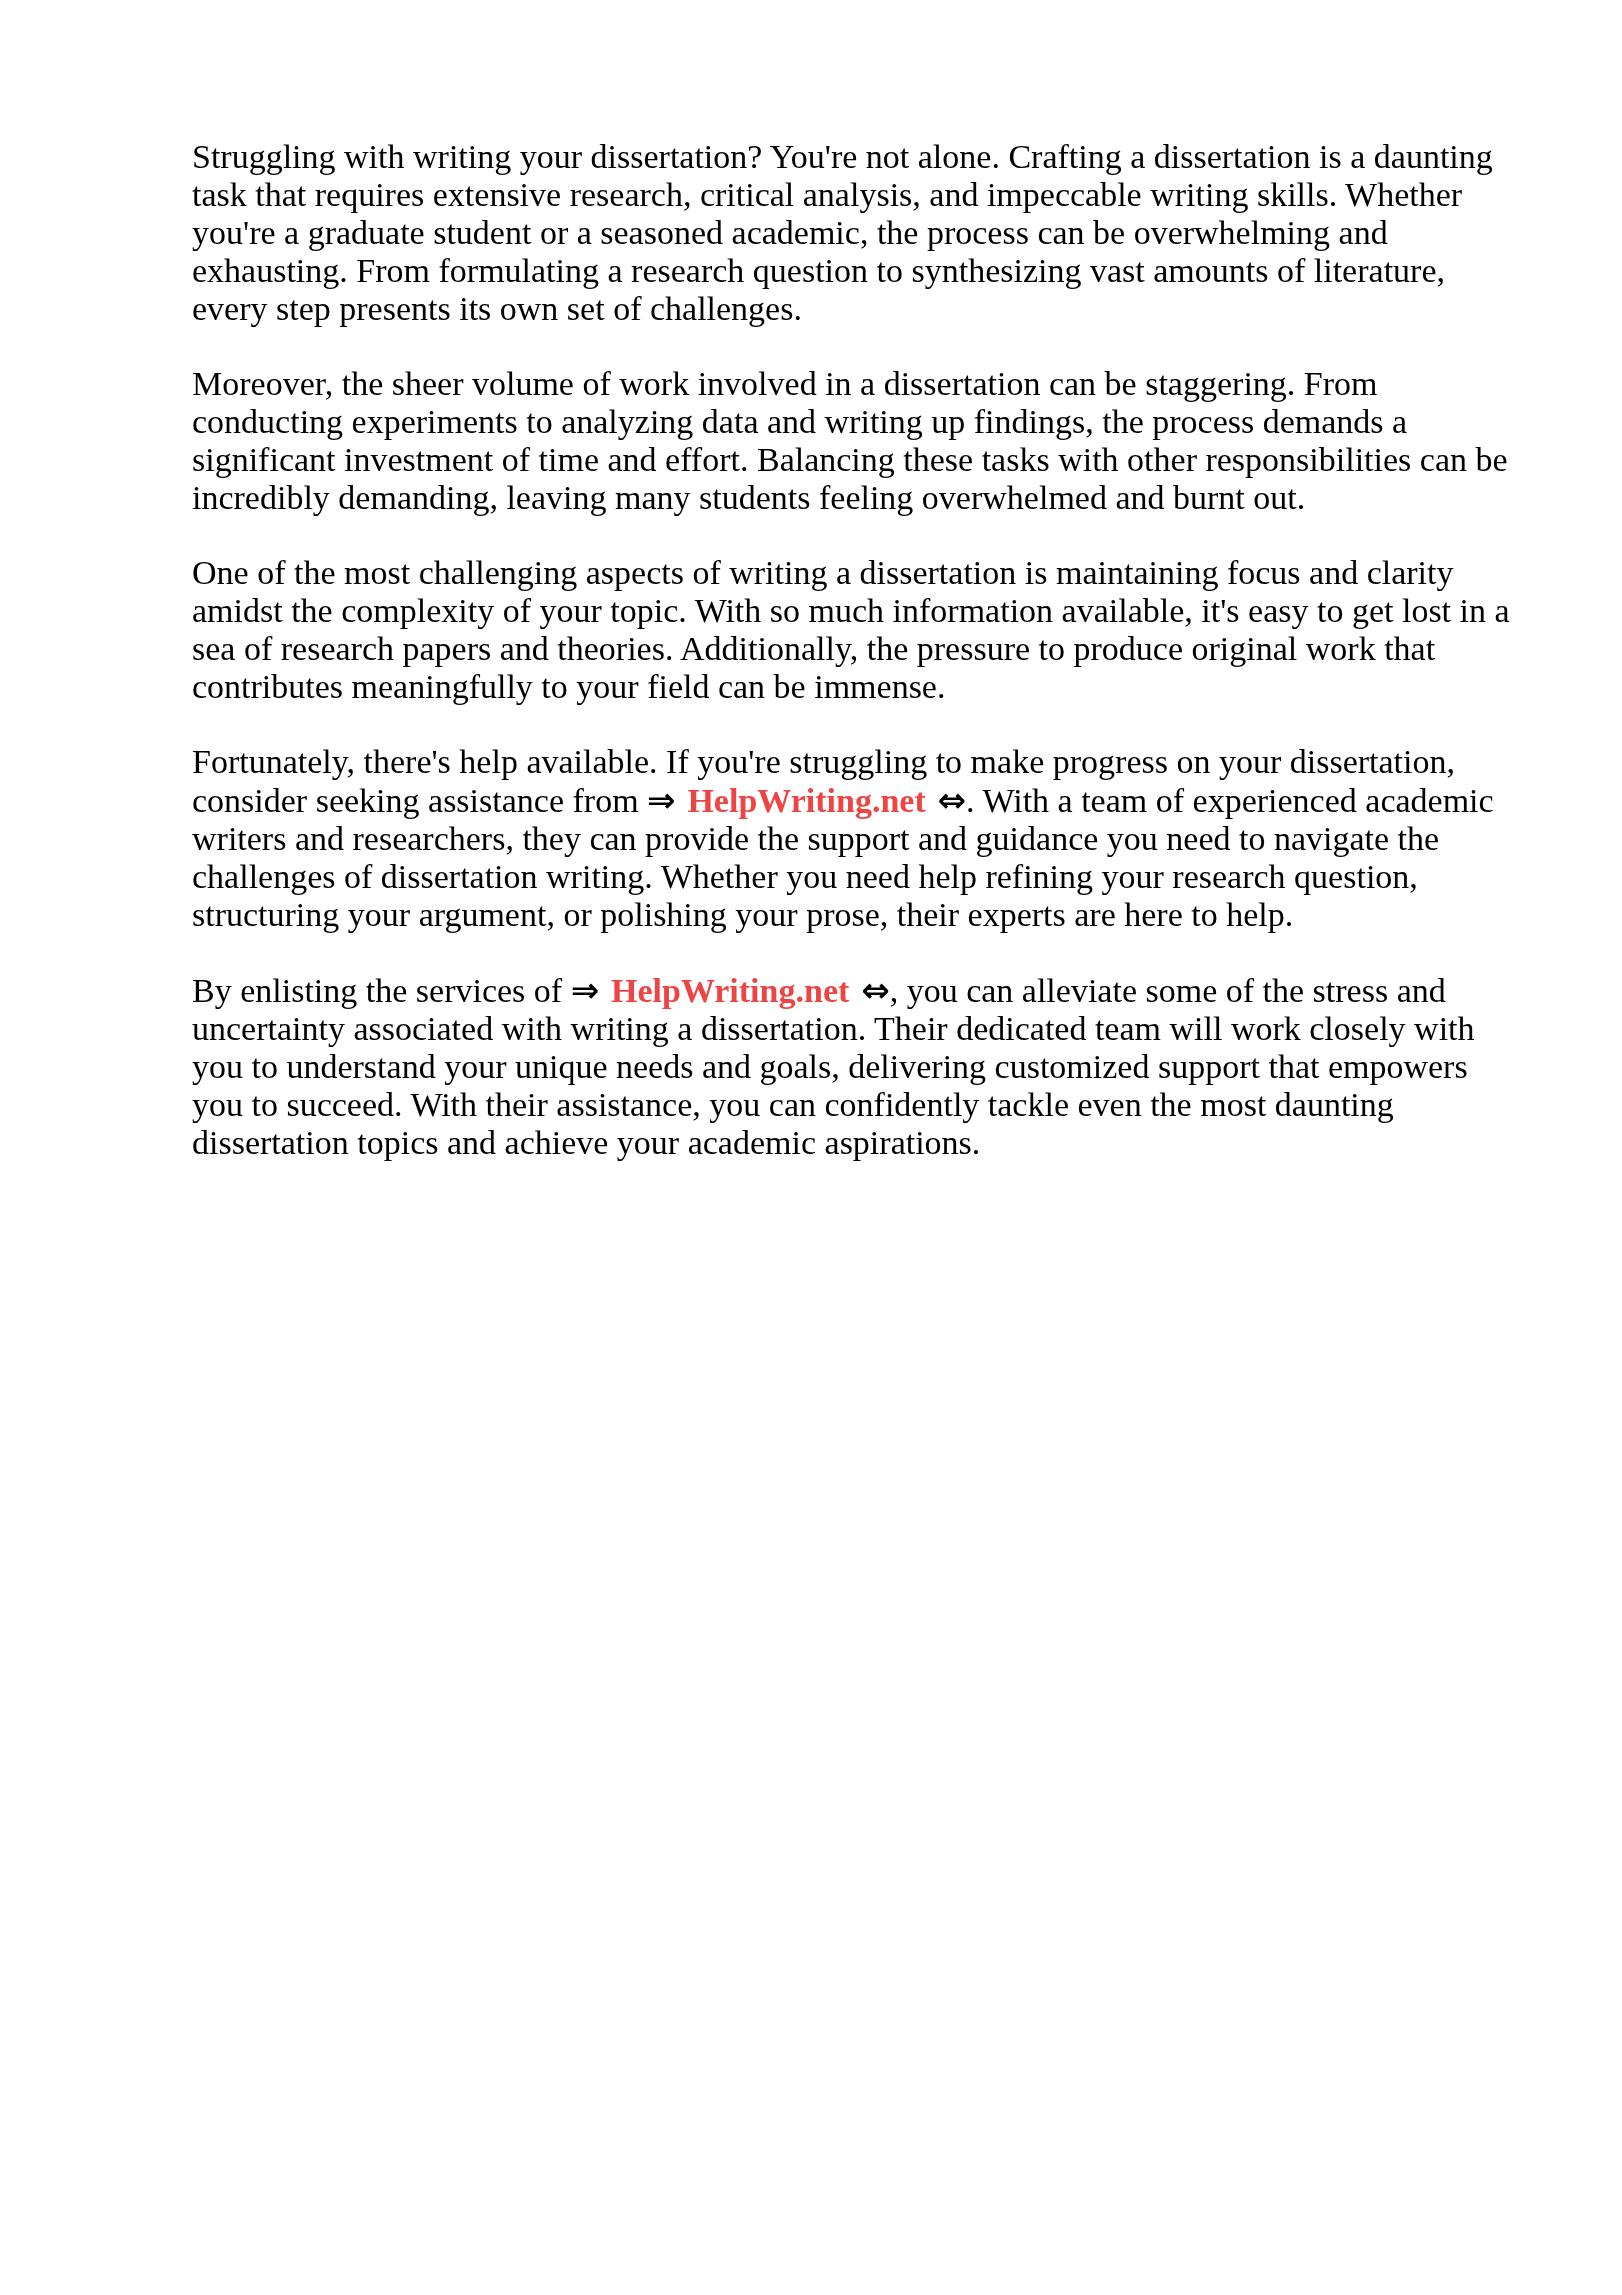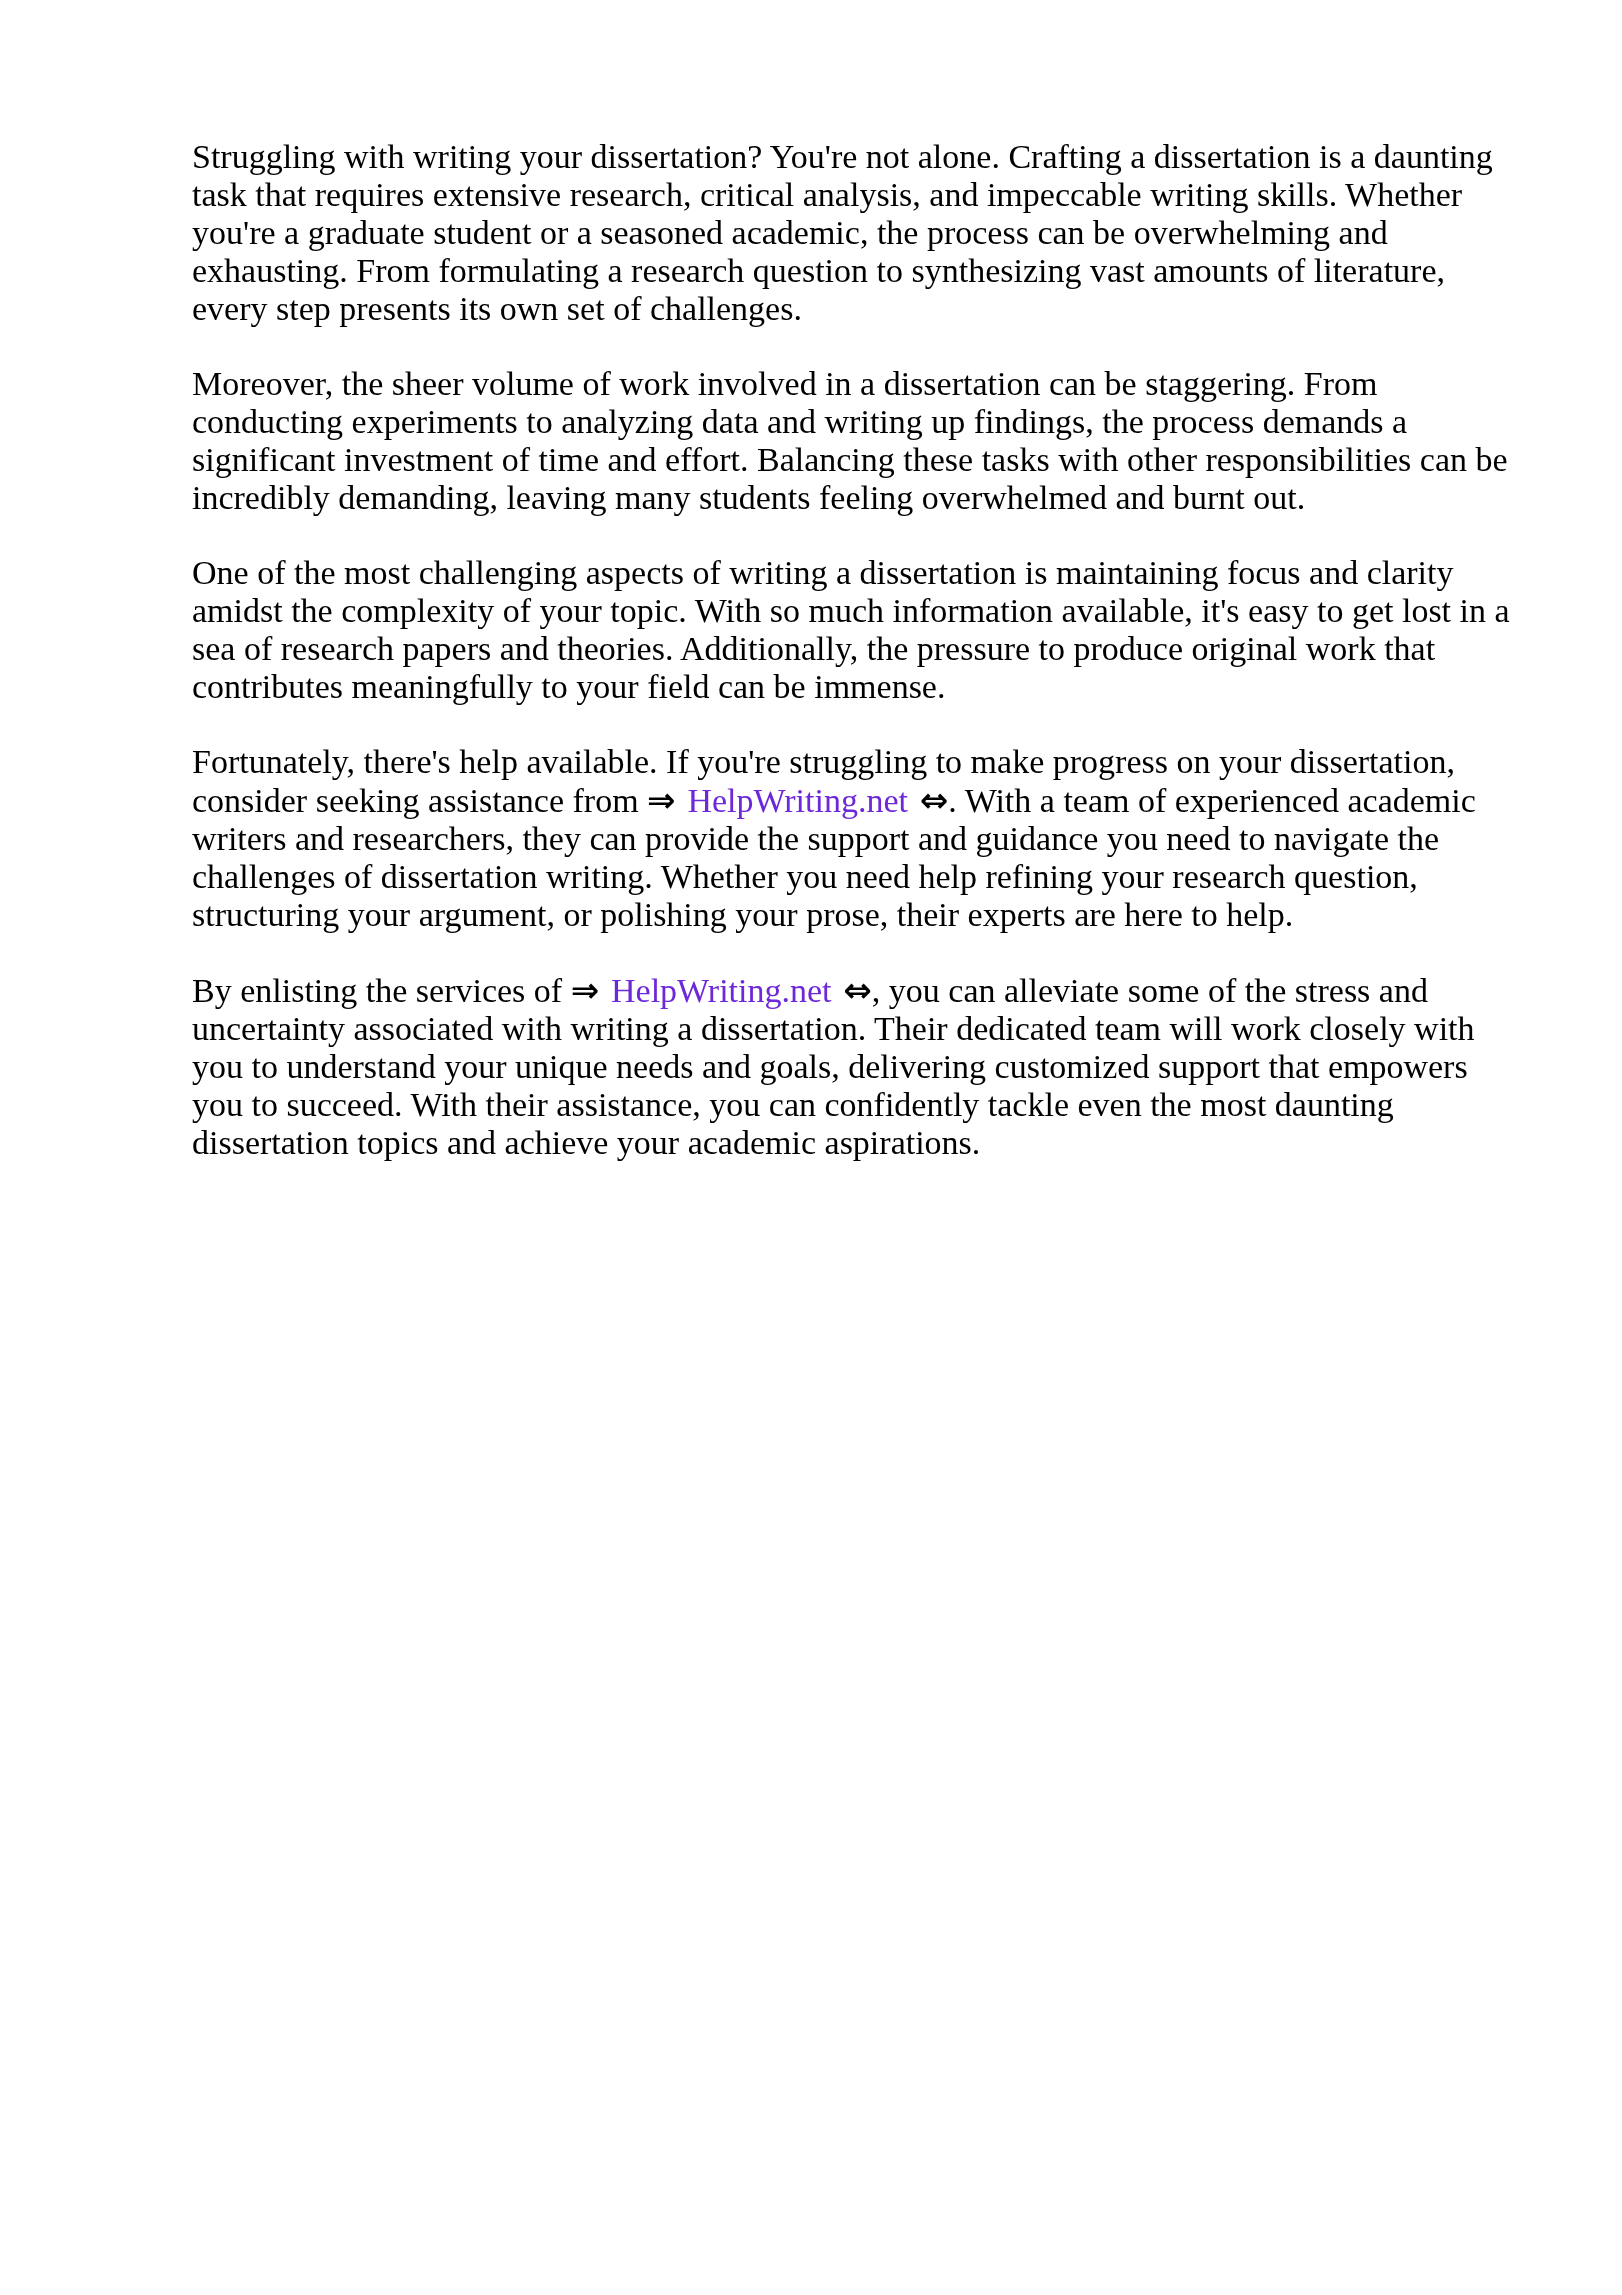--- a/index.html
+++ b/index.html
@@ -31,22 +31,22 @@
   .content p {
     margin: 0 0 37px 0;
     padding: 0;
   }
   .arrow {
     font-family: "DejaVu Sans", sans-serif;
     font-weight: 700;
     color: #000000;
   }
   a.link {
-    color: #6d28d9;
-    font-weight: 400;
+    color: #ef4444;
+    font-weight: 700;
     text-decoration: none;
     cursor: pointer;
     text-align: right;
   }
 </style>
 </head>
 <body>
 
 <div class="page">
   <div class="content">

